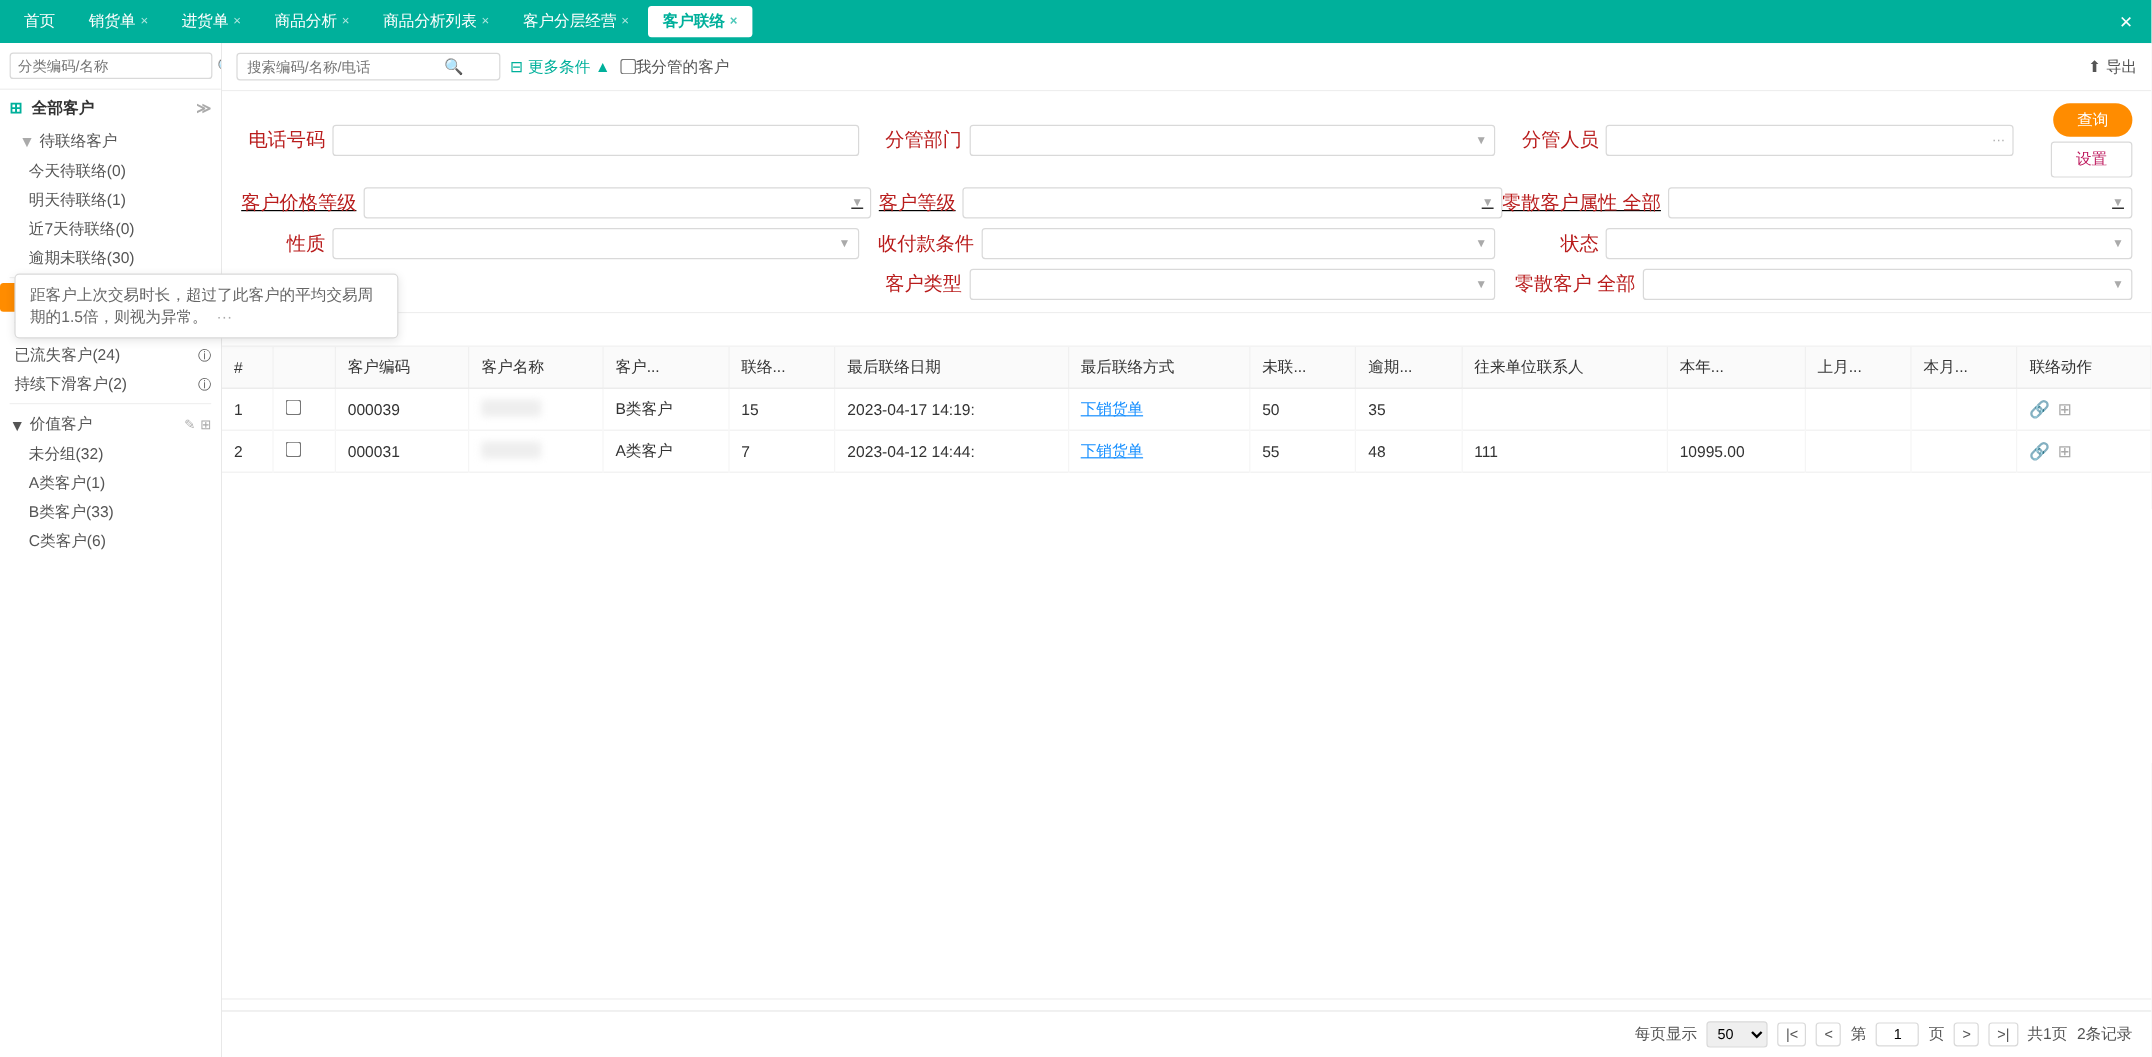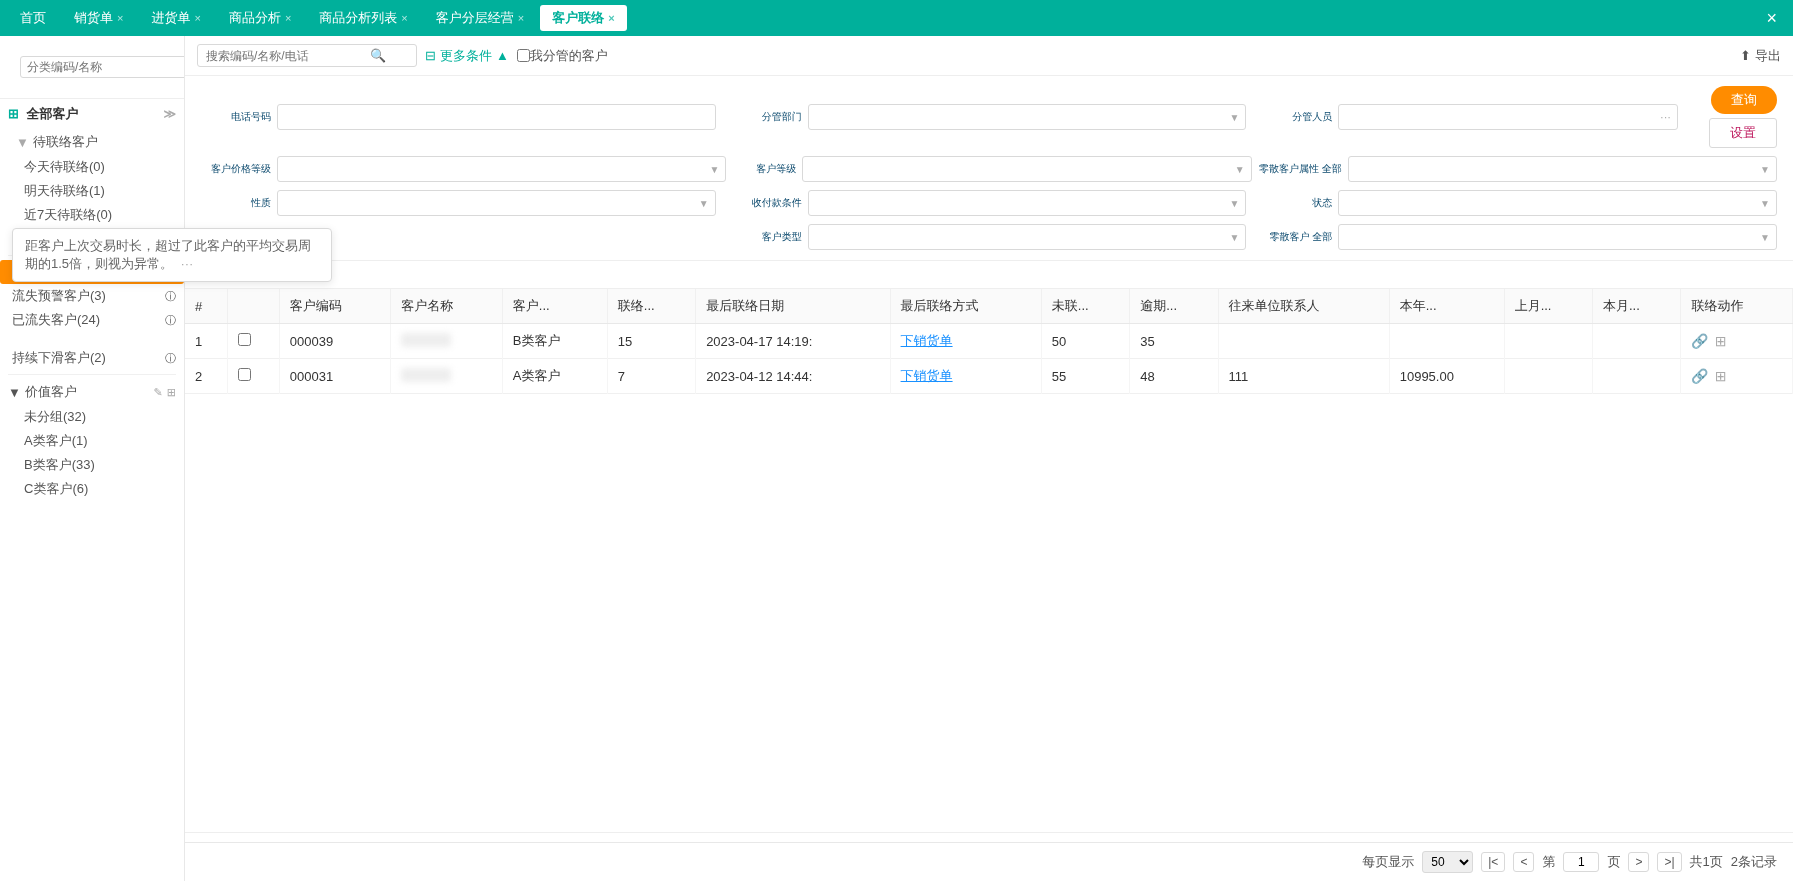--- a/index.html
+++ b/index.html
@@ -29,21 +29,21 @@
 
     
     .sidebar {
       width: 185px; min-width: 185px;
       background: #fff;
       border-right: 1px solid #e8e8e8;
       display: flex; flex-direction: column;
       overflow-y: auto;
     }
     .sidebar-search {
-      padding: 20px;
+      padding: 8px;
       display: flex; align-items: center; gap: 4px;
       border-bottom: 1px solid #eee;
     }
     .sidebar-search input {
       flex: 1; border: 1px solid #d9d9d9; border-radius: 3px;
       padding: 3px 6px; font-size: 12px; outline: none;
     }
     .sidebar-search .search-icon { color: #aaa; cursor: pointer; }
     .sidebar-all-customers {
       display: flex; align-items: center; justify-content: space-between;
@@ -118,21 +118,21 @@
     }
     .my-customer input[type=checkbox] { cursor: pointer; }
     .spacer-flex { flex: 1; }
     .export-btn {
       display: flex; align-items: center; gap: 4px;
       color: #555; cursor: pointer; font-size: 12px;
     }
     .filter-row {
       display: flex; align-items: center; gap: 6px;
     }
-    .filter-label { color: #0c4a6e; white-space: nowrap; font-size: 10px; min-width: 70px; text-align: right; }
+    .filter-label { color: #b91c1c; white-space: nowrap; font-size: 16px; min-width: 70px; text-align: right; }
     .filter-input {
       flex: 1; border: 1px solid #d9d9d9; border-radius: 3px;
       padding: 3px 6px; font-size: 12px; outline: none;
       display: flex; align-items: center; justify-content: space-between;
       cursor: pointer; background: #fff; min-height: 26px;
     }
     .filter-input .caret { color: #aaa; font-size: 10px; }
     .filter-actions {
       display: flex; flex-direction: column; gap: 4px;
       justify-content: center; align-items: flex-end;
@@ -293,21 +293,21 @@
       <span style="font-size:11px;">ⓘ</span>
     </div>
     <div class="sidebar-item" style="padding-left:12px; display:flex; align-items:center; justify-content:space-between; padding-right:8px;">
       <span>流失预警客户(3)</span>
       <span style="font-size:11px;">ⓘ</span>
     </div>
     <div class="sidebar-item" style="padding-left:12px; display:flex; align-items:center; justify-content:space-between; padding-right:8px;gap:48px;">
       <span>已流失客户(24)</span>
       <span style="font-size:11px;">ⓘ</span>
     </div>
-    <div class="sidebar-item" style="padding-left:12px; display:flex; align-items:center; justify-content:space-between; padding-right:8px;margin-top:14px;">
+    <div class="sidebar-item" style="padding-left:12px; display:flex; align-items:center; justify-content:space-between; padding-right:8px;">
       <span>持续下滑客户(2)</span>
       <span style="font-size:11px;">ⓘ</span>
     </div>
 
     <div class="sidebar-divider"></div>
 
     <div class="sidebar-value-group">
       <span class="arrow">▼</span>
       <span>价值客户</span>
       <span style="flex:1;"></span>
@@ -379,21 +379,21 @@
                 <span style="font-size:11px;color:#aaa;">···</span>
             </div>
           </div>
           <div class="filter-actions">
             <button class="btn-query">查询</button>
             <button class="btn-settings">设置</button>
           </div>
         </div>
       </div>
 
-      <div style="display:grid;grid-template-columns:1fr 1fr 1fr;gap:8px 0;margin-bottom:8px;">
+      <div style="display:grid;grid-template-columns:1fr 1fr 1fr;gap:8px 0;margin-bottom:8px;text-decoration:underline;">
         <div class="filter-row">
           <span class="filter-label">客户价格等级</span>
           <div class="filter-input">
             <span></span>
               <span class="caret">▼</span>
           </div>
         </div>
         <div class="filter-row">
           <span class="filter-label">客户等级</span>
           <div class="filter-input">

